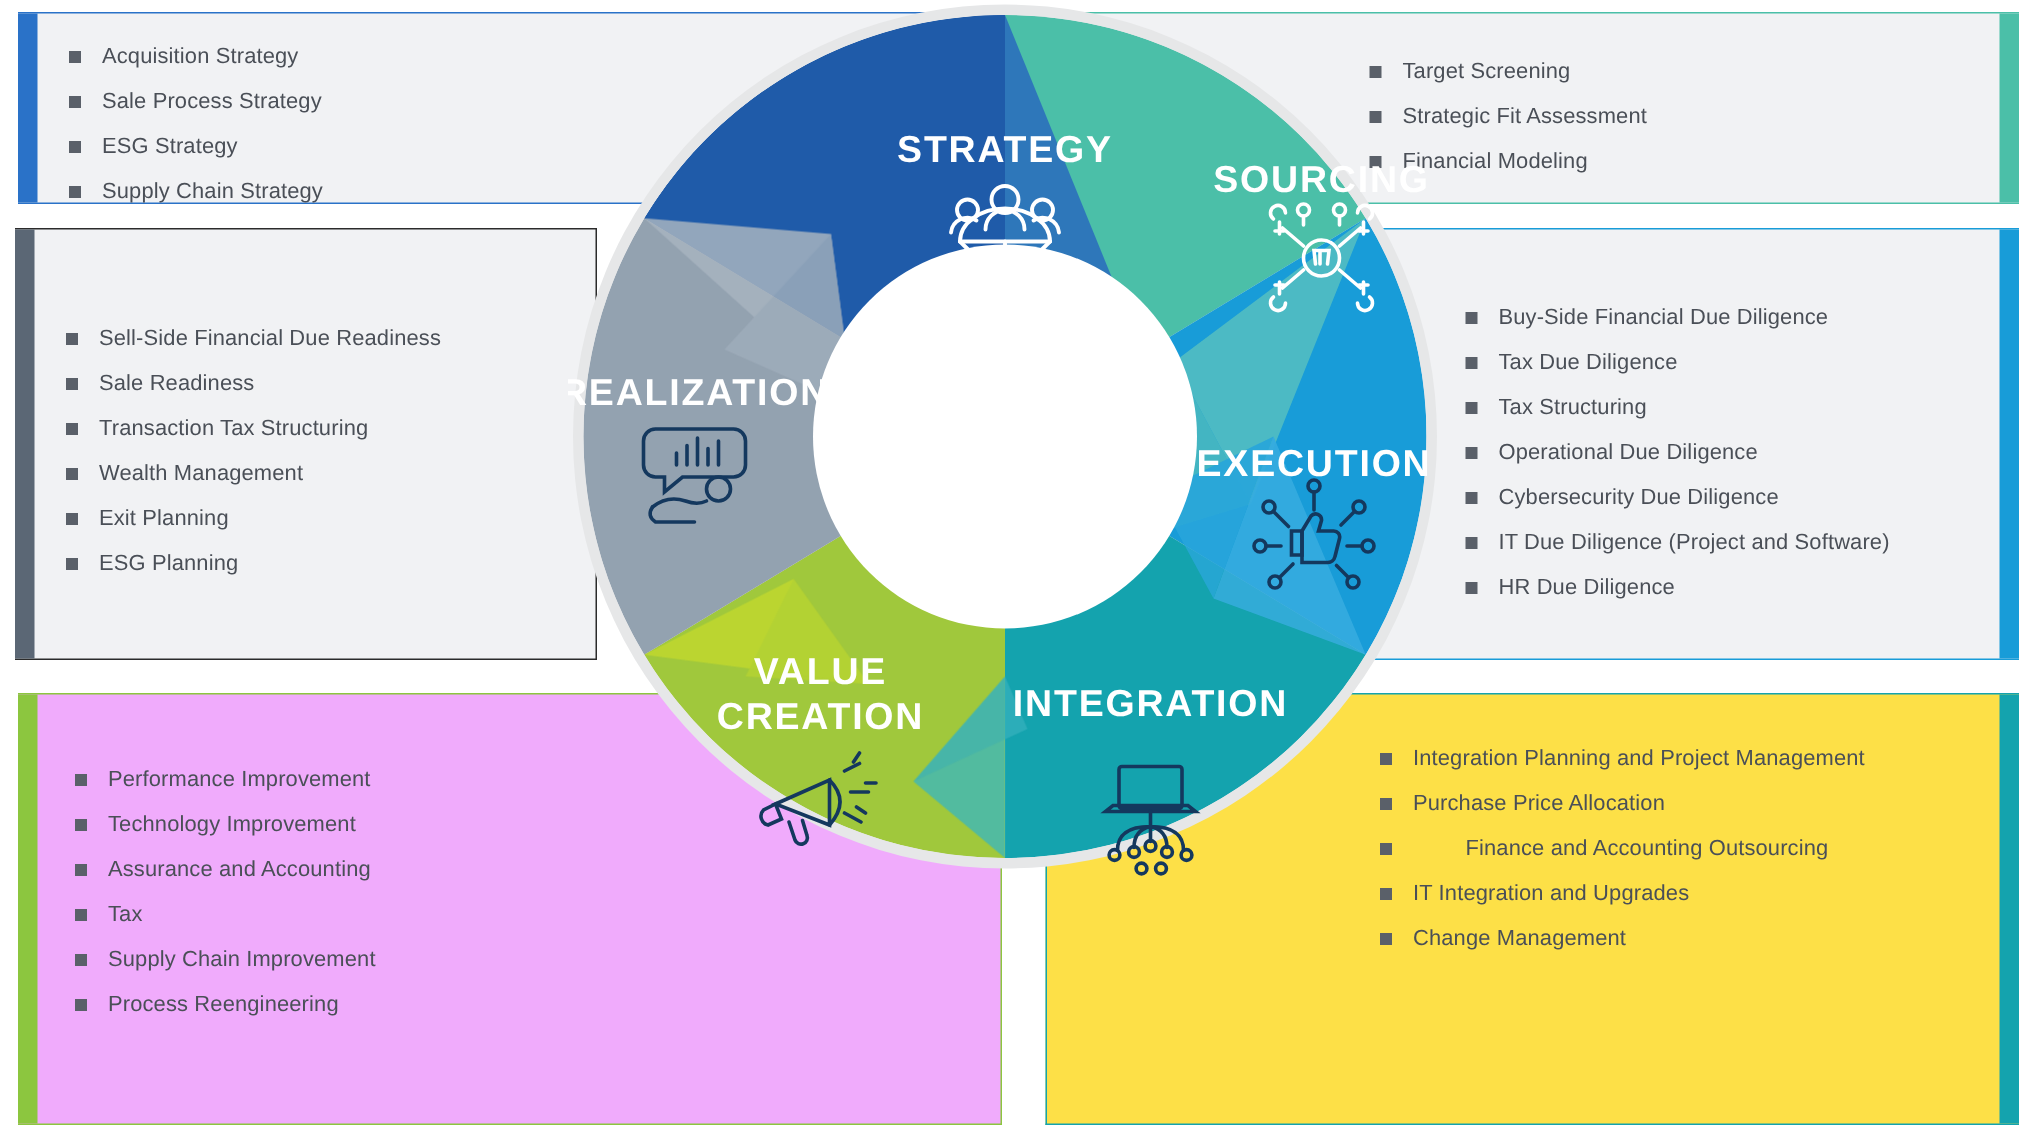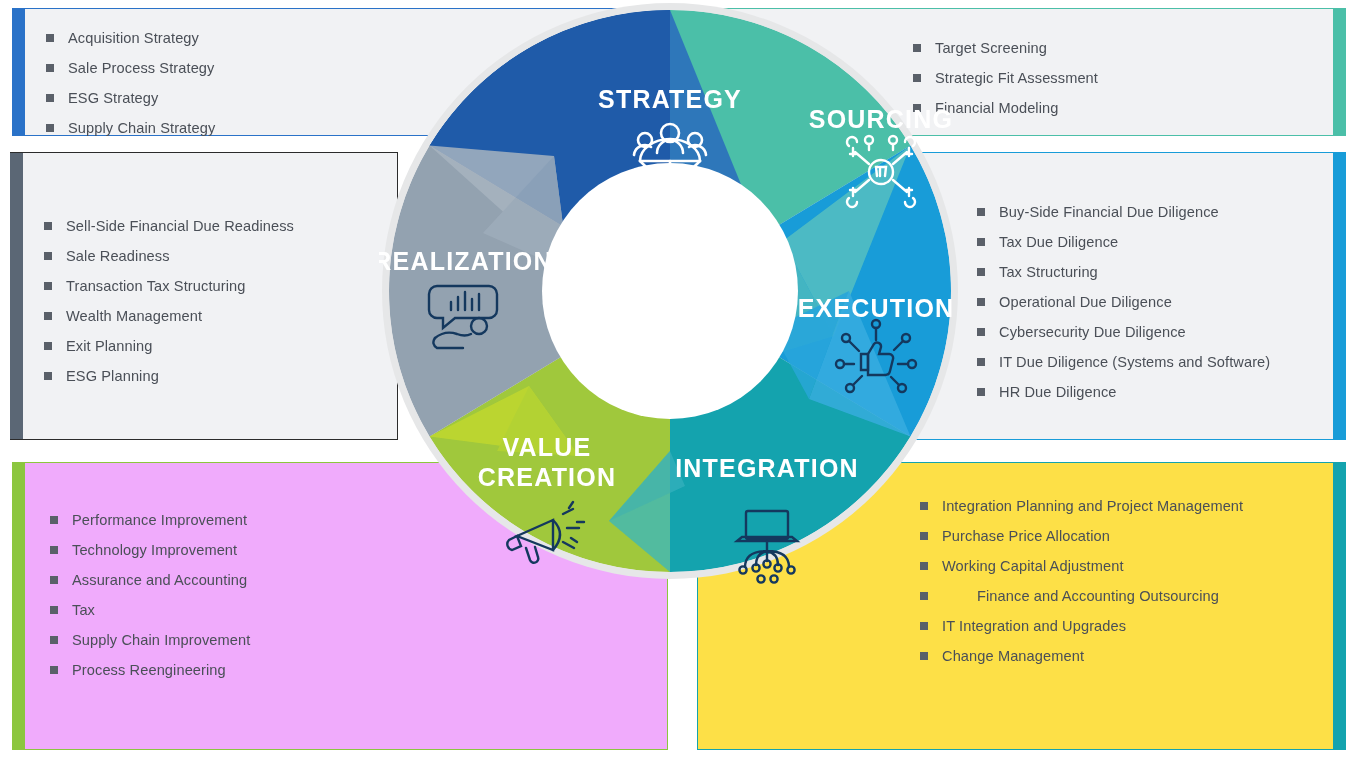--- a/index.html
+++ b/index.html
@@ -197,43 +197,39 @@
       <li>
           <span class="bullet" style="background: rgb(90, 96, 105);"></span>
           <span class="txt" style="color: rgb(74, 79, 87);">Operational Due Diligence</span>
         </li>
       <li>
           <span class="bullet" style="background: rgb(90, 96, 105);"></span>
           <span class="txt" style="color: rgb(74, 79, 87);">Cybersecurity Due Diligence</span>
         </li>
       <li>
           <span class="bullet" style="background: rgb(90, 96, 105);"></span>
-          <span class="txt" style="color: rgb(74, 79, 87);">IT Due Diligence (Systems and Software)</span>
+          <span class="txt" style="color: rgb(74, 79, 87);">IT Due Diligence (Project and Software)</span>
         </li>
       <li>
           <span class="bullet" style="background: rgb(90, 96, 105);"></span>
           <span class="txt" style="color: rgb(74, 79, 87);">HR Due Diligence</span>
         </li>
     </ul>
   </div>
 
   <div class="panel p-right" id="panel-integration" style="border-color: rgb(20, 163, 174); background: #fde047;">
     <div class="accent" style="background: rgb(20, 163, 174);"></div>
     <ul class="plist">
       <li>
           <span class="bullet" style="background: rgb(90, 96, 105);"></span>
           <span class="txt" style="color: rgb(74, 79, 87);">Integration Planning and Project Management</span>
         </li>
       <li>
           <span class="bullet" style="background: rgb(90, 96, 105);"></span>
           <span class="txt" style="color: rgb(74, 79, 87);">Purchase Price Allocation</span>
-        </li>
-      <li>
-          <span class="bullet" style="background: rgb(90, 96, 105);"></span>
-          <span class="txt" style="color: rgb(74, 79, 87);">Working Capital Adjustment</span>
         </li>
       <li>
           <span class="bullet" style="background: rgb(90, 96, 105);"></span>
           <span class="txt" style="color: rgb(74, 79, 87); margin-left: 35px;">Finance and Accounting Outsourcing</span>
         </li>
       <li>
           <span class="bullet" style="background: rgb(90, 96, 105);"></span>
           <span class="txt" style="color: rgb(74, 79, 87);">IT Integration and Upgrades</span>
         </li>
       <li>

